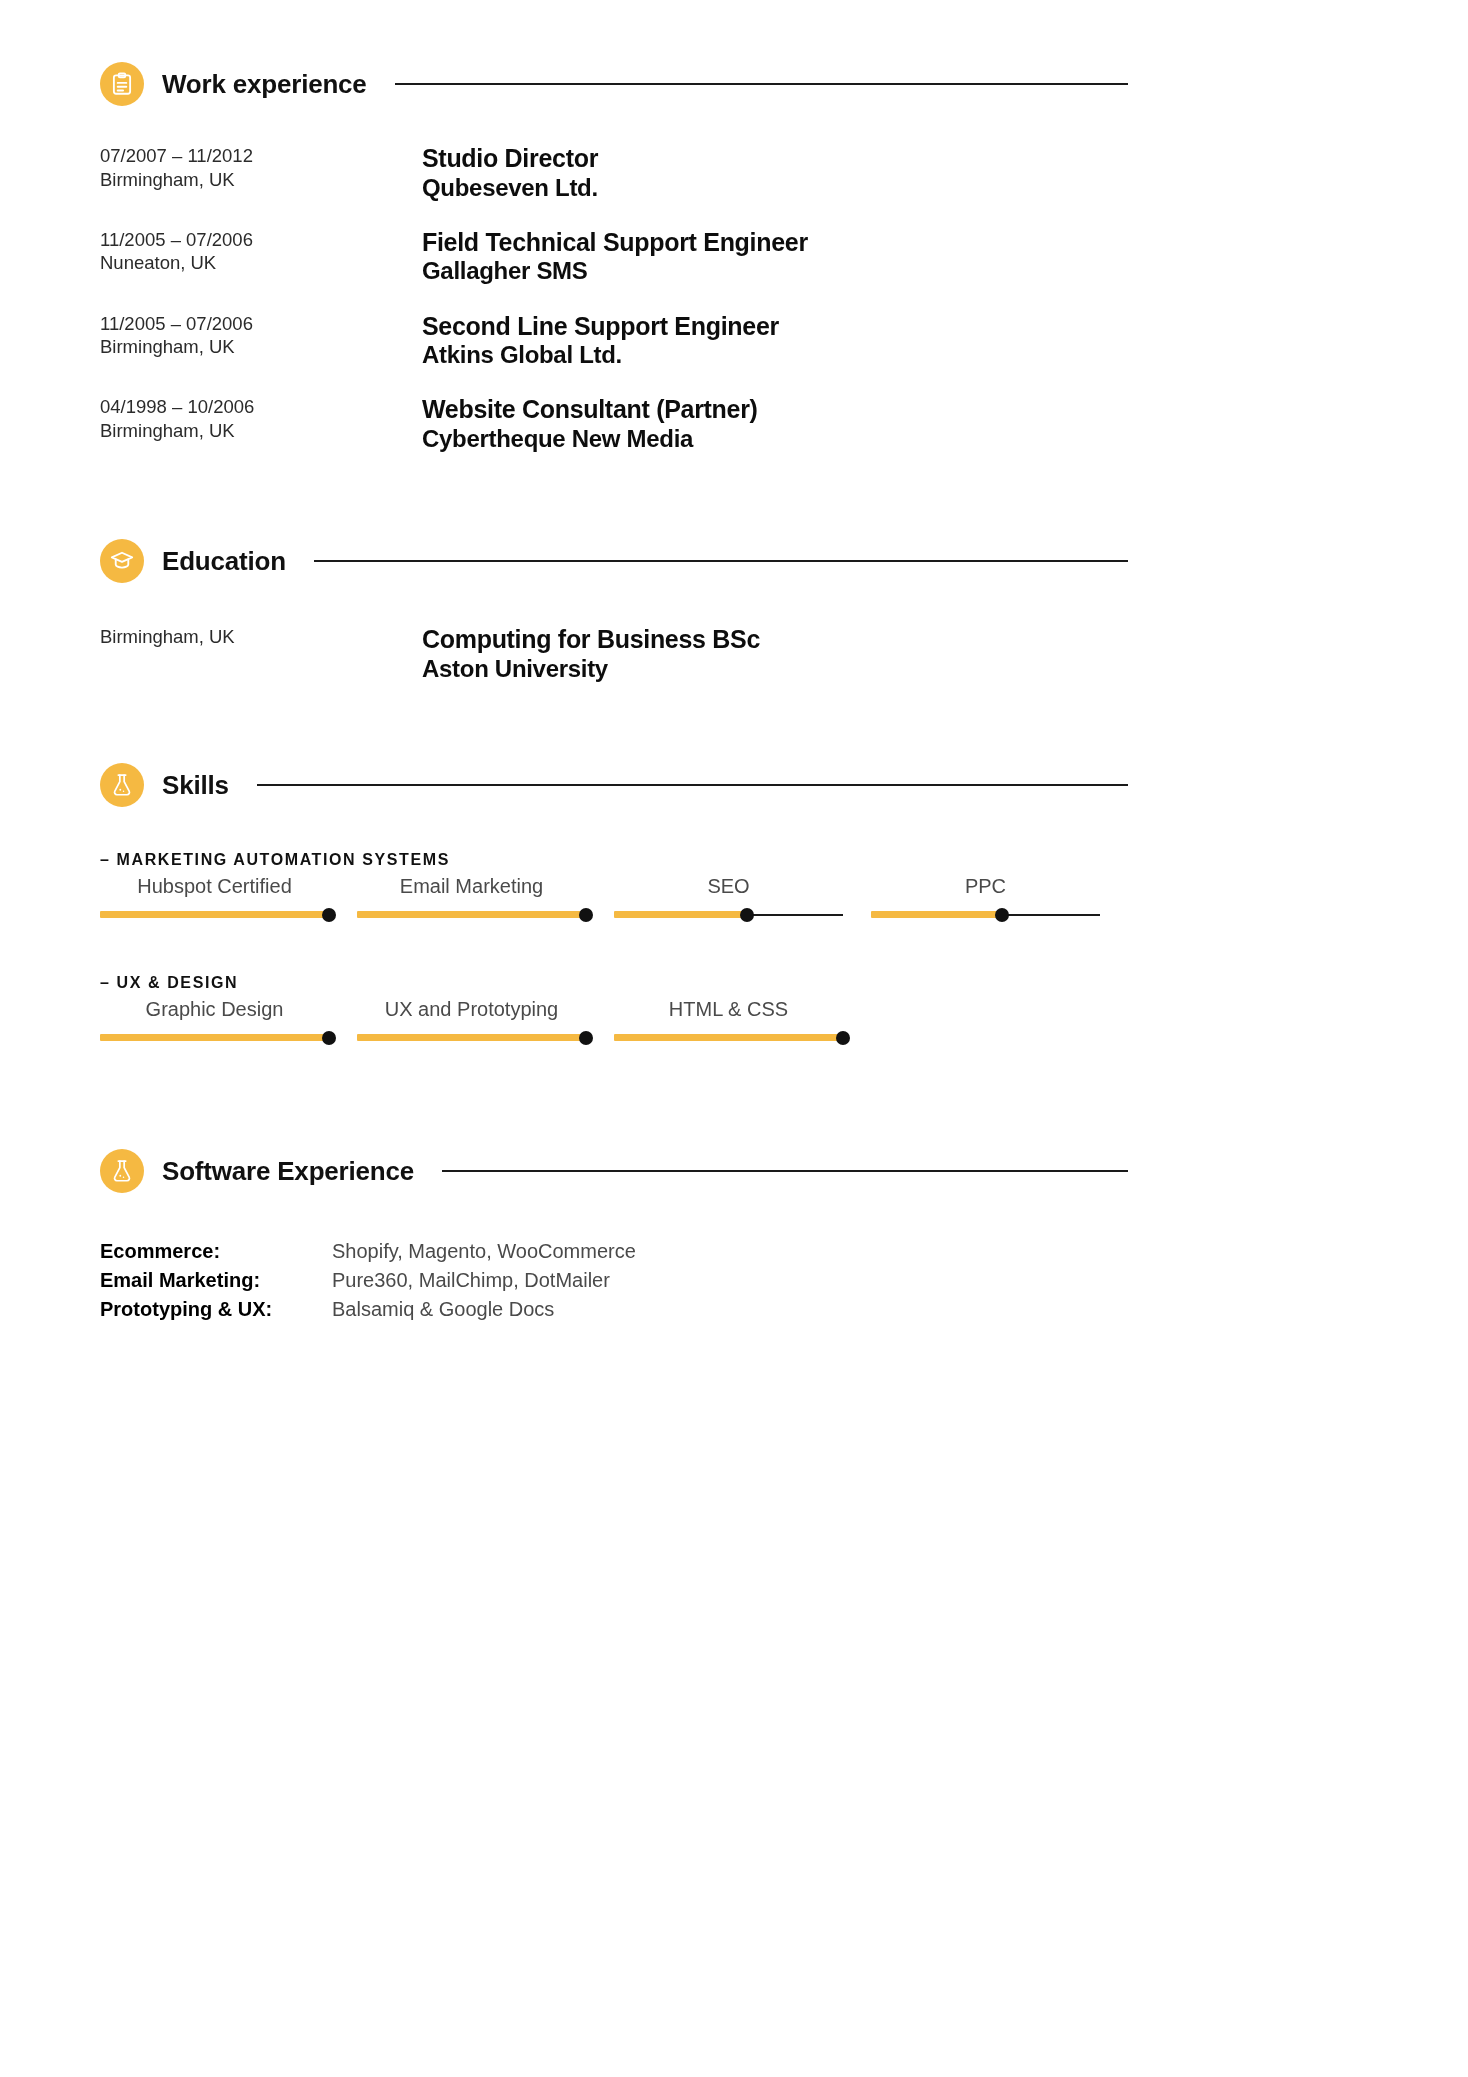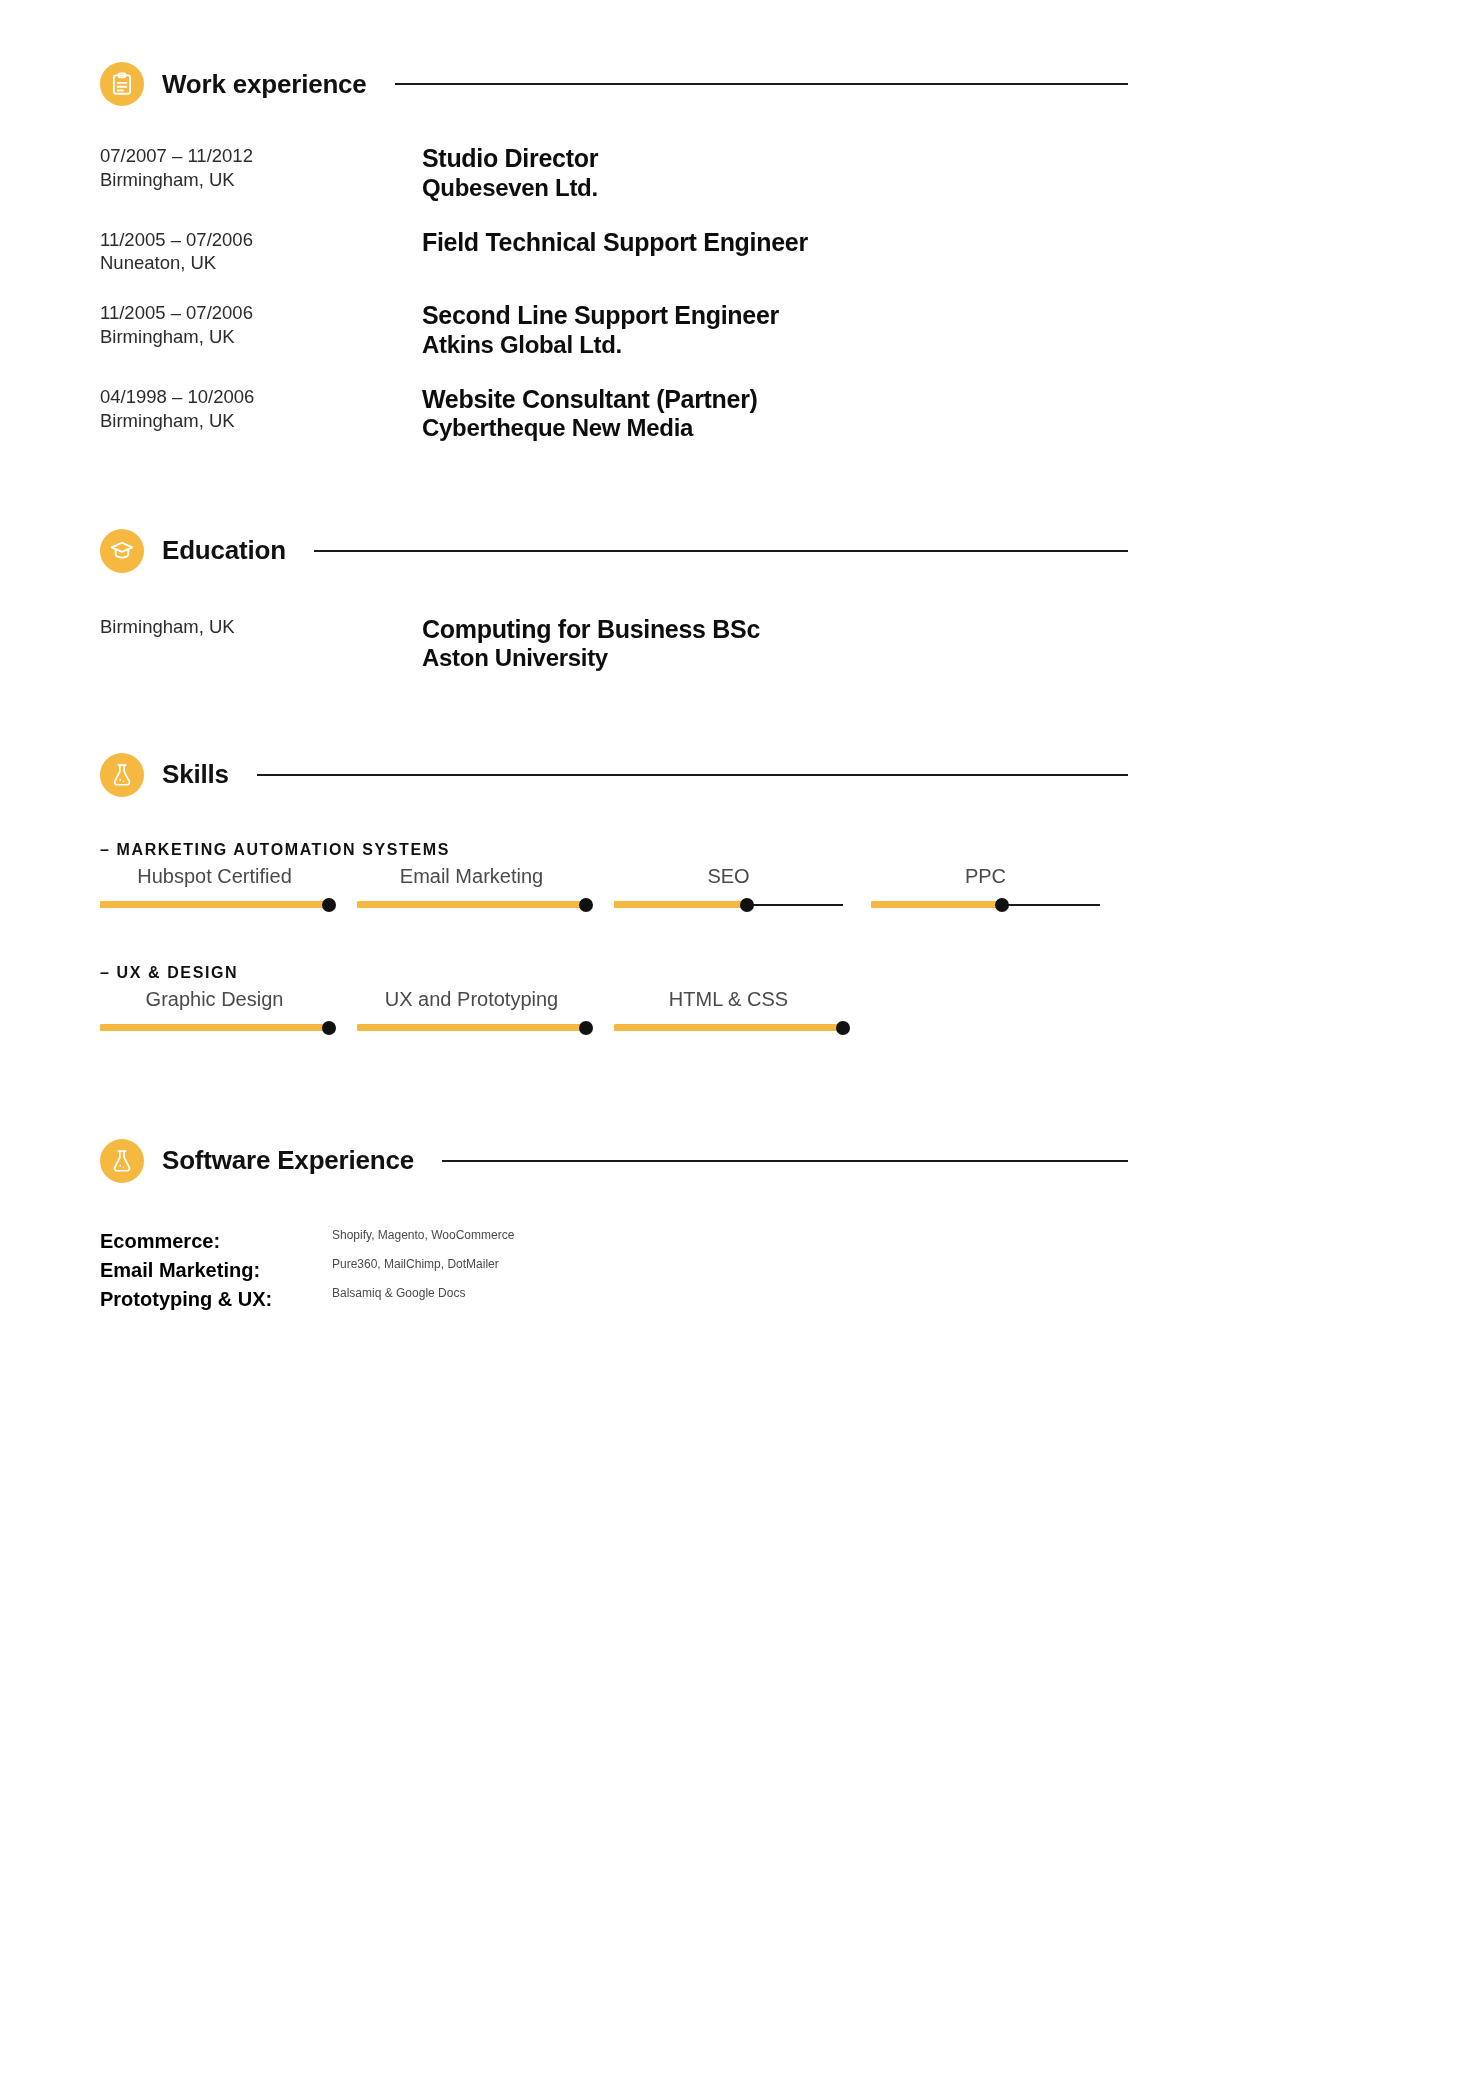--- a/index.html
+++ b/index.html
@@ -157,21 +157,21 @@
   }
   .software-label {
     width: 232px;
     flex: 0 0 232px;
     font-size: 20px;
     font-weight: bold;
     color: #000000;
     line-height: 1.45;
   }
   .software-value {
-    font-size: 12px;
+    font-size: 20px;
     color: #4a4a4a;
     line-height: 1.45;
   }
 </style>
 </head>
 <body>
 
 <div class="page">
 
   <div style="padding-top:62px;"></div>
@@ -202,20 +202,21 @@
     </div>
   </div>
 
   <div class="entry" style="margin-bottom:26px;">
     <div class="entry-meta">
       <span class="meta-date">11/2005 – 07/2006</span>
       <span class="meta-place">Nuneaton, UK</span>
     </div>
     <div class="entry-body">
       <span class="entry-role">Field Technical Support Engineer</span>
+      <span class="entry-org">Gallagher SMS</span>
     </div>
   </div>
 
   <div class="entry" style="margin-bottom:26px;">
     <div class="entry-meta">
       <span class="meta-date">11/2005 – 07/2006</span>
       <span class="meta-place">Birmingham, UK</span>
     </div>
     <div class="entry-body">
       <span class="entry-role">Second Line Support Engineer</span>

